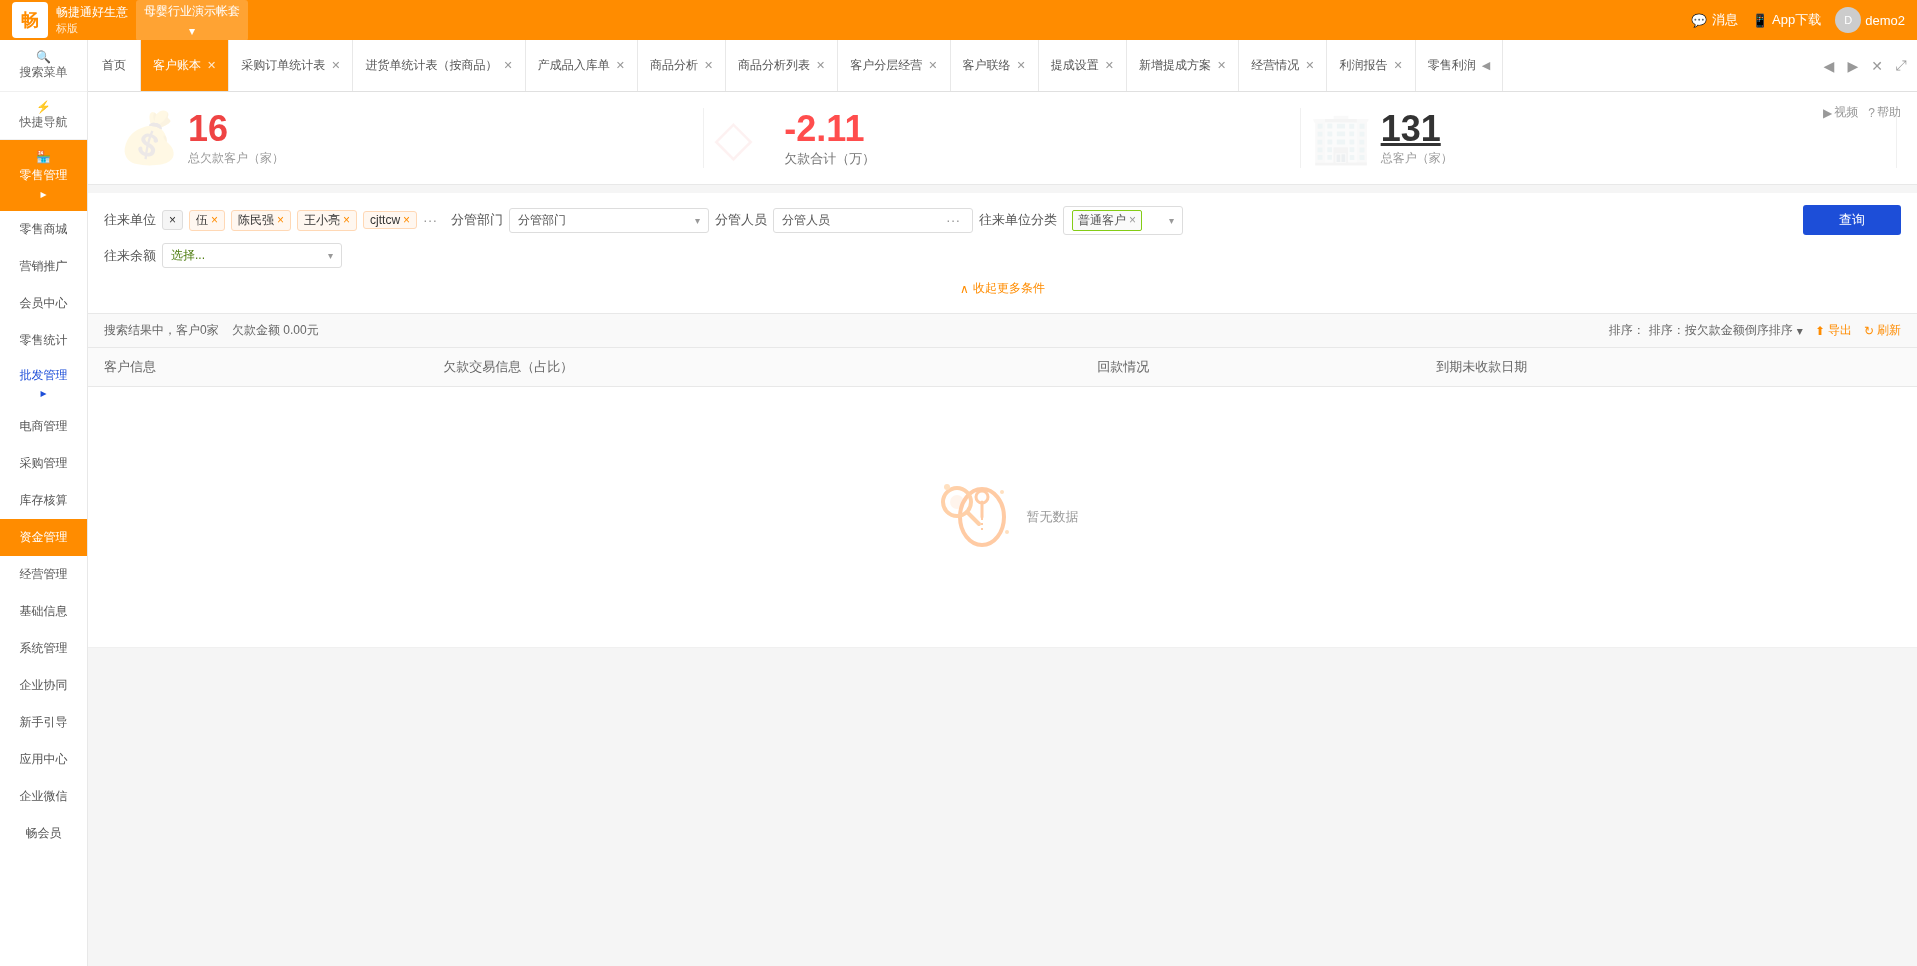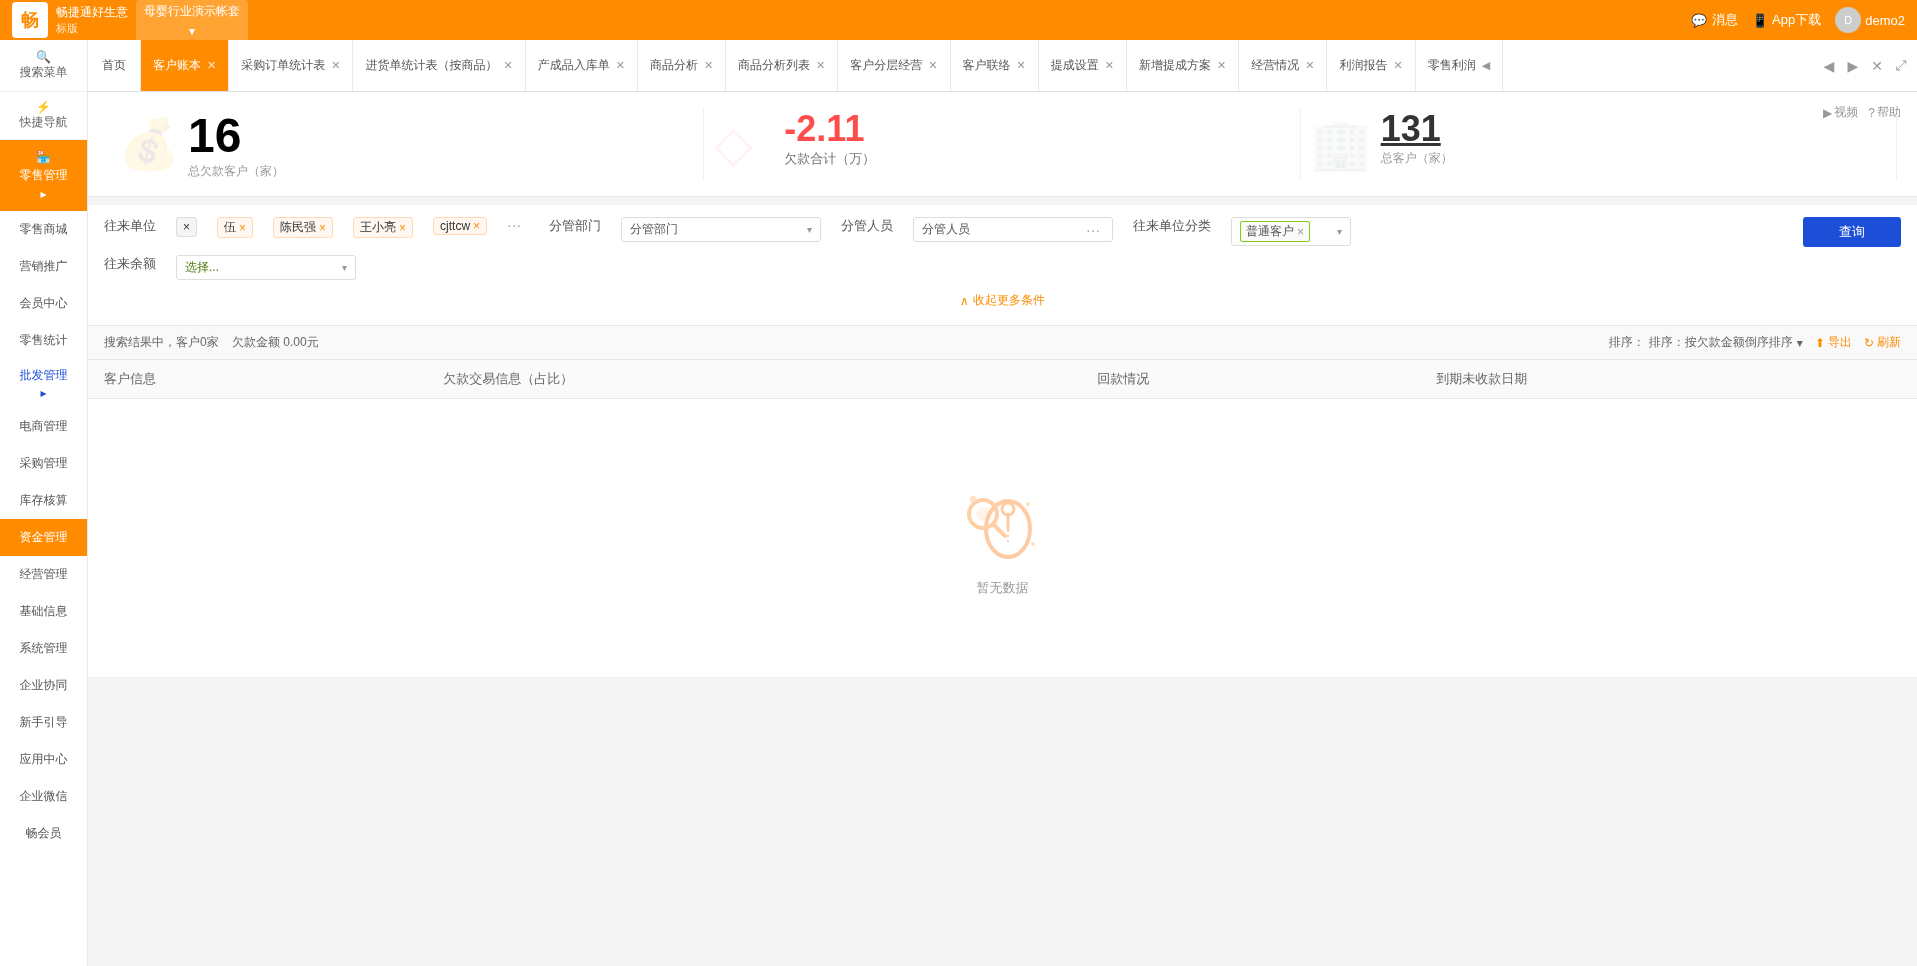--- a/index.html
+++ b/index.html
@@ -46,21 +46,21 @@
 
     
     .stats-row { display: flex; background: #fff; border-bottom: 1px solid #e8e8e8; padding: 16px 20px; gap: 0; position: relative; }
     .stat-card { flex: 1; display: flex; flex-direction: column; align-items: flex-start; padding: 0 40px 0 20px; border-right: 1px solid #f0f0f0; position: relative; }
     .stat-card:last-child { border-right: none; }
     .stats-help { position: absolute; right: 16px; top: 12px; display: flex; gap: 10px; font-size: 12px; color: #999; }
     .stats-help span { cursor: pointer; display: flex; align-items: center; gap: 2px; }
 
     
     .filter-area { background: #fff; padding: 12px 16px; border-bottom: 1px solid #e8e8e8; margin-top: 8px; }
-    .filter-row { display: flex; align-items: flex-start; gap: 20px; margin-bottom: 8px; flex-wrap: wrap; }
+    .filter-row { display: flex; align-items: center; gap: 6px; margin-bottom: 8px; flex-wrap: wrap; }
     .filter-label { font-size: 13px; color: #555; white-space: nowrap; }
     .filter-tag { display: inline-flex; align-items: center; background: #f5f5f5; border: 1px solid #ddd; border-radius: 3px; padding: 2px 6px; font-size: 12px; gap: 3px; }
     .filter-more { color: #999; cursor: pointer; font-size: 14px; }
     .filter-select { display: inline-flex; align-items: center; border: 1px solid #ddd; border-radius: 3px; padding: 3px 8px; font-size: 12px; color: #555; gap: 4px; cursor: pointer; min-width: 120px; }
     .filter-select-wide { min-width: 200px; }
     .filter-select .arrow { color: #999; font-size: 10px; }
     .filter-dots { color: #999; cursor: pointer; font-size: 14px; padding: 0 4px; }
     .query-btn { background: #1d4ed8; color: #fff; border: none; border-radius: 3px; padding: 6px 36px; font-size: 13px; cursor: pointer; margin-left: auto; }
     .collapse-btn { display: flex; align-items: center; justify-content: center; gap: 4px; color: #ff8c00; font-size: 12px; cursor: pointer; padding: 4px; }
 
@@ -69,21 +69,21 @@
     .result-bar-right { display: flex; align-items: center; gap: 12px; }
     .sort-selector { display: flex; align-items: center; gap: 4px; cursor: pointer; }
     .action-btn { display: flex; align-items: center; gap: 3px; cursor: pointer; color: #ff8c00; }
 
     
     .data-table { width: 100%; border-collapse: collapse; background: #fff; }
     .data-table th { padding: 10px 16px; text-align: left; font-size: 13px; font-weight: normal; color: #666; border-bottom: 1px solid #e8e8e8; background: #fafafa; }
     .data-table td { padding: 10px 16px; font-size: 13px; border-bottom: 1px solid #f0f0f0; }
 
     
-    .empty-state { display: flex; flex-direction: column; align-items: center; justify-content: center; padding: 80px 0; }
+    .empty-state { display: flex; flex-direction: row; align-items: center; justify-content: center; padding: 80px 0; }
     .empty-text { font-size: 13px; color: #999; }
 
     .chip { display: inline-flex; align-items: center; background: #fff7f0; border: 1px solid #ffd8b5; border-radius: 3px; padding: 1px 6px; font-size: 12px; gap: 3px; }
     .chip .x { color: #ff8c00; cursor: pointer; font-size: 12px; line-height: 1; }
 
     .selected-tag { display: inline-flex; align-items: center; border: 1px solid #84cc16; background: #fafafa; border-radius: 2px; padding: 1px 5px; font-size: 12px; gap: 3px; }
     .selected-tag .x-btn { color: #999; cursor: pointer; }
   </style>
 </head>
 <body>
@@ -251,21 +251,21 @@
         <div class="tab-ctrl-btn">⤢</div>
       </div>
     </div>
 
     <div class="page-content">
 
       <div class="stats-row">
         <div class="stat-card">
           <div style="position:absolute;left:10px;top:50%;transform:translateY(-50%);opacity:0.12;font-size:50px;color:#ff8c00;">💰</div>
           <div style="margin-left:60px;">
-            <div style="font-size:48px;font-weight:bold;color:#000000;">16</div>
+            <div style="font-size:36px;font-weight:bold;color:#ef4444;">16</div>
             <div style="font-size:12px;color:#999;">总欠款客户（家）</div>
           </div>
         </div>
         <div class="stat-card">
           <div style="position:absolute;left:10px;top:50%;transform:translateY(-50%);opacity:0.1;font-size:50px;color:#f08080;">◇</div>
           <div style="margin-left:60px;">
             <div style="font-size:36px;font-weight:bold;color:#ff4d4d;">-2.11</div>
             <div style="font-size:13px;color:#737373;">欠款合计（万）</div>
           </div>
         </div>

